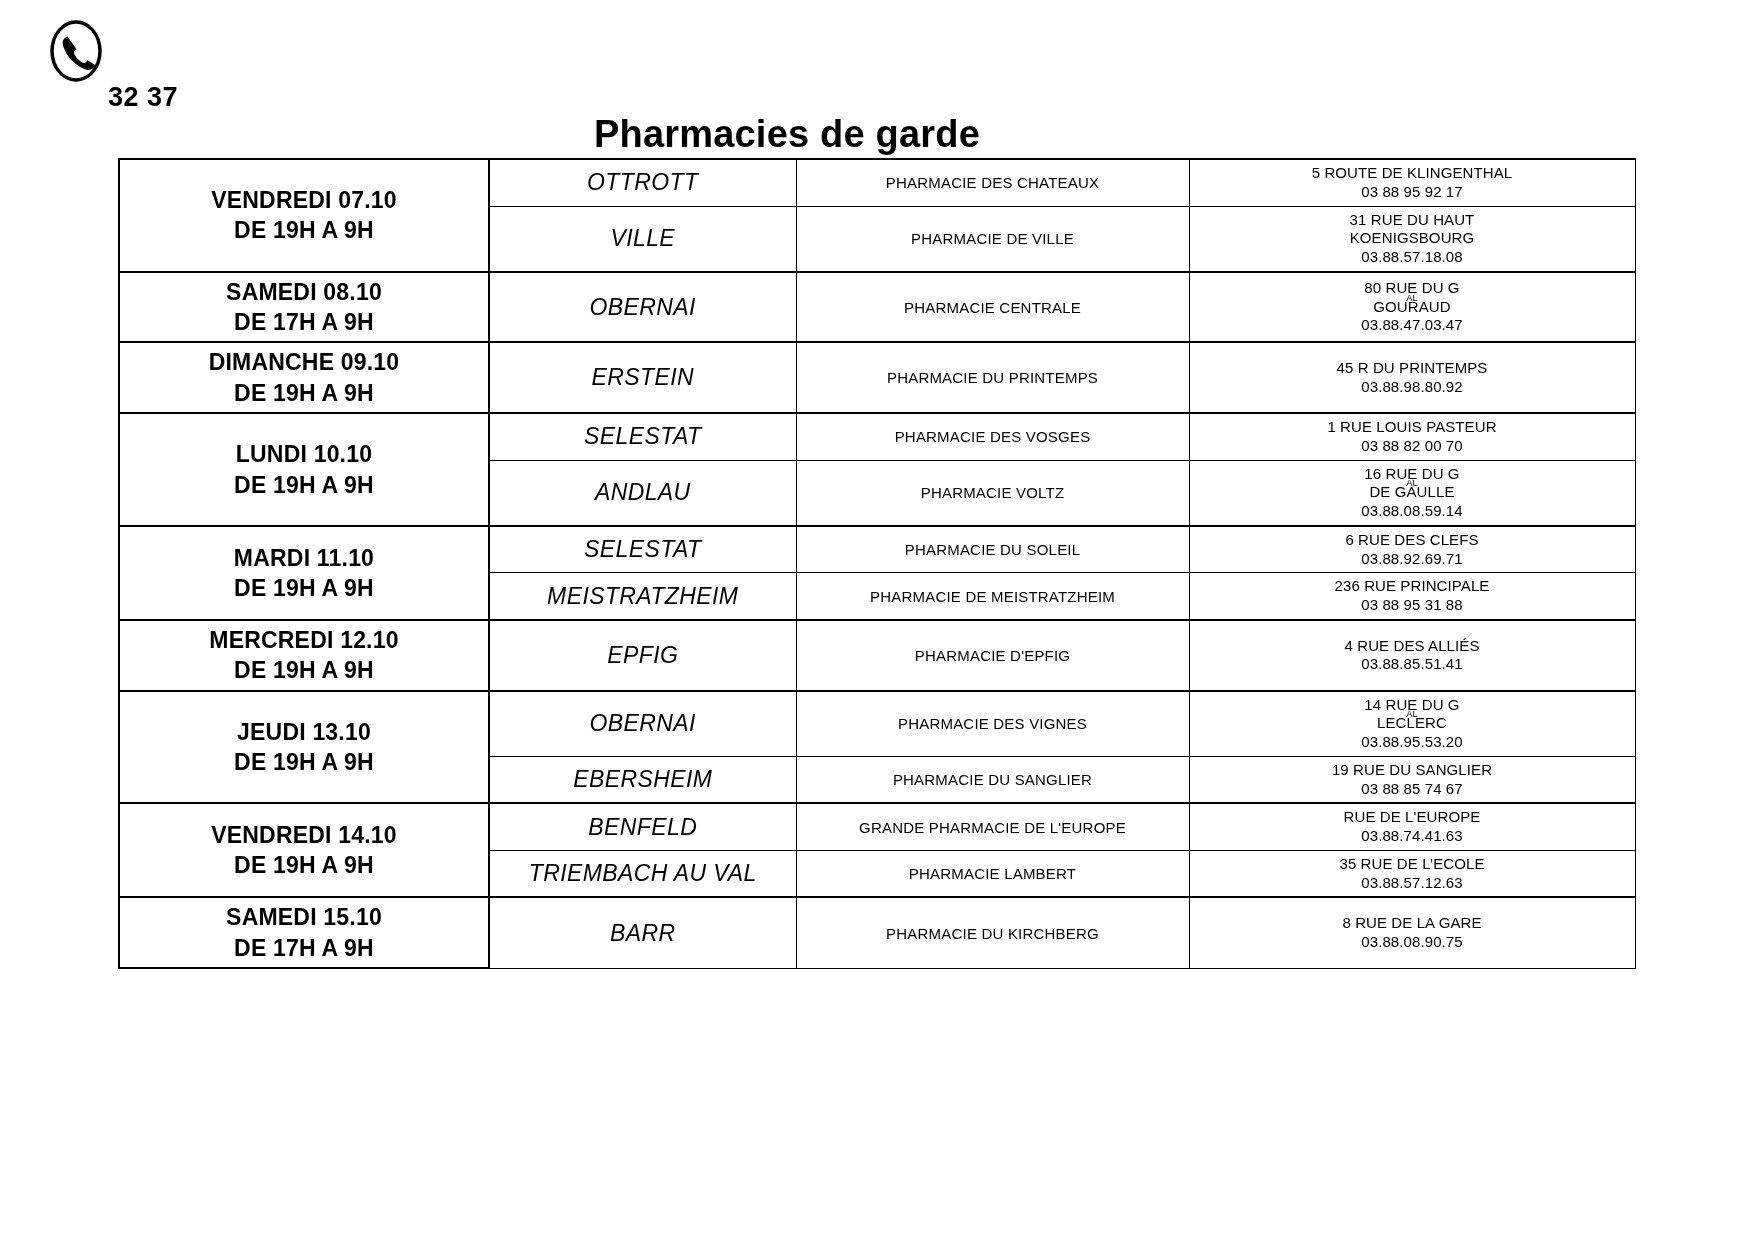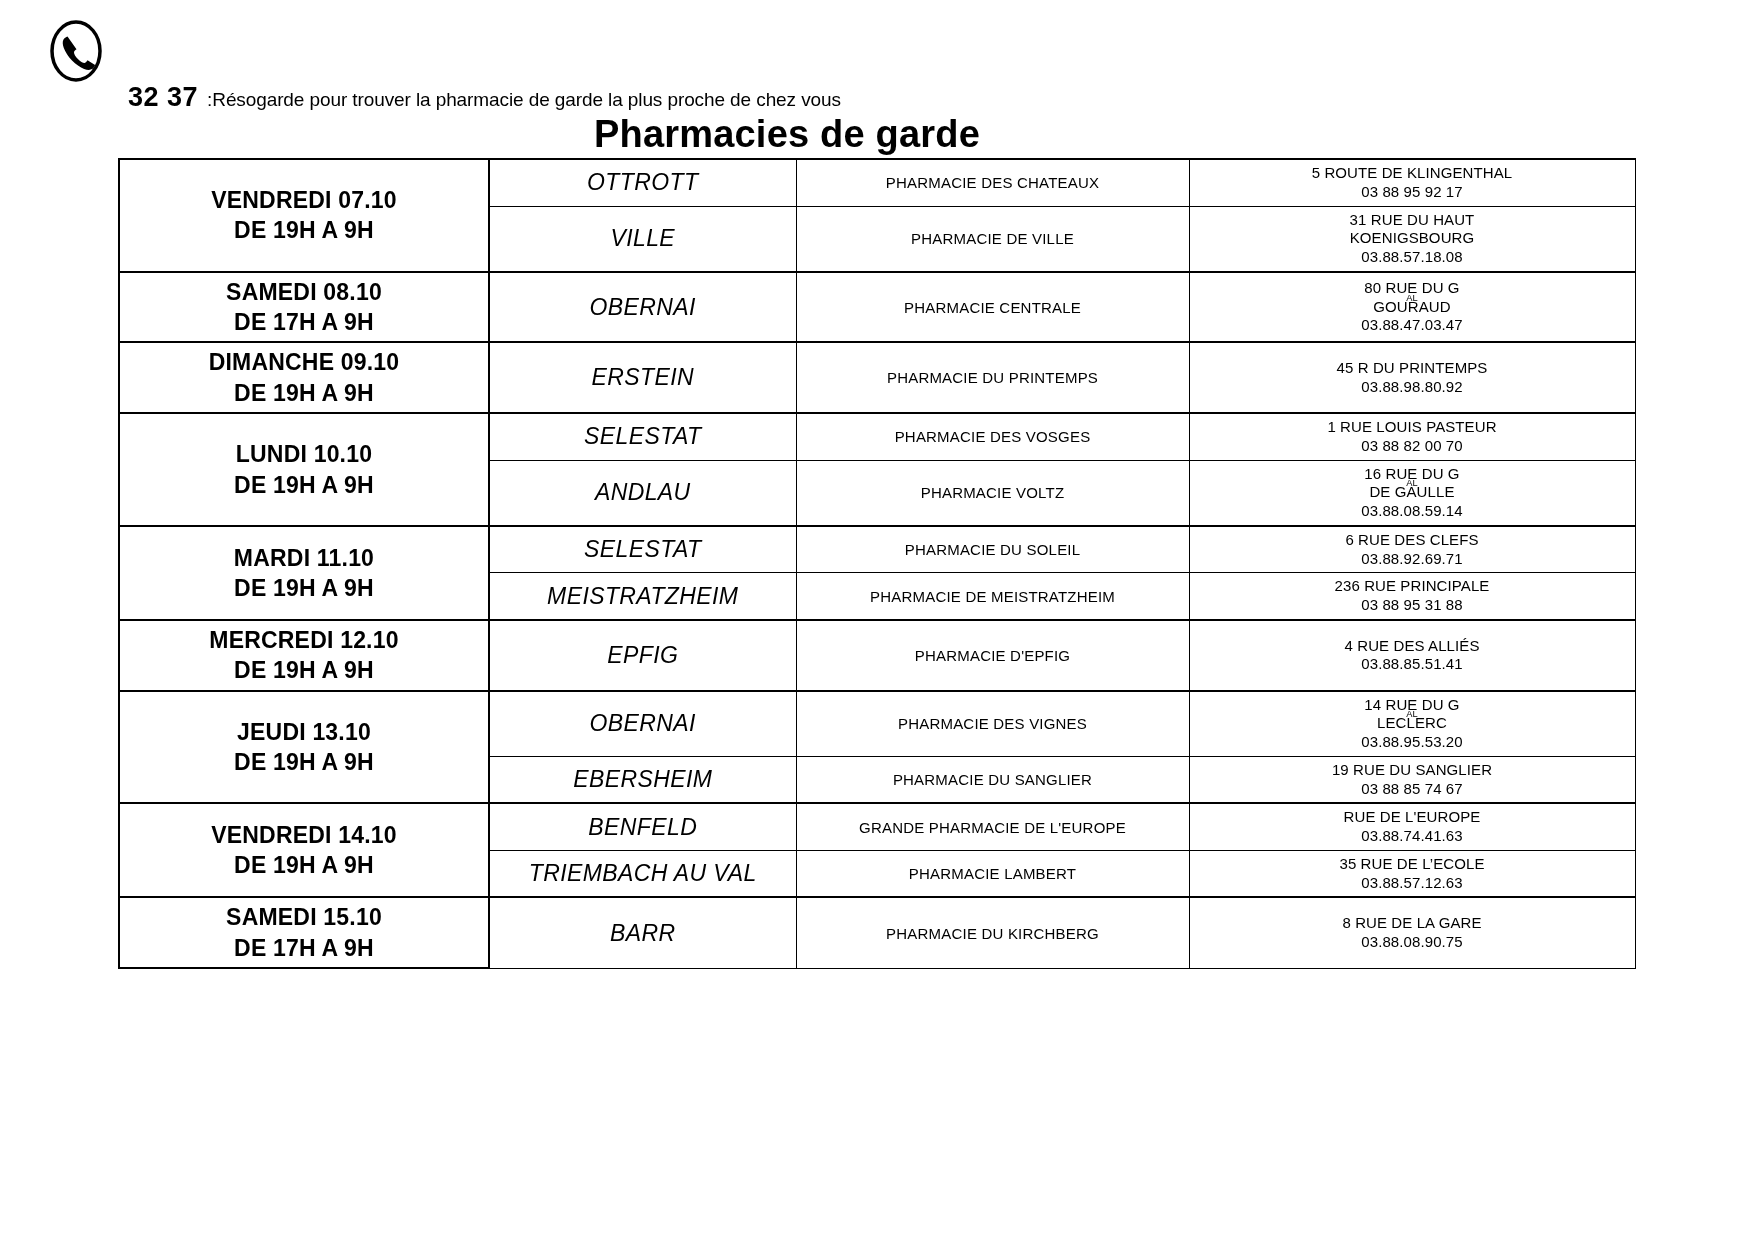--- a/index.html
+++ b/index.html
@@ -40,21 +40,20 @@
     top: 82px;
     white-space: nowrap;
     display: flex;
     align-items: baseline;
   }
   .phone-number {
     font-size: 27px;
     font-weight: bold;
     letter-spacing: 0.5px;
     font-family: "Liberation Sans", sans-serif;
-    margin-left: 20px;
   }
   .phone-caption {
     font-size: 19px;
     margin-left: 9px;
     letter-spacing: -0.1px;
     font-family: "Liberation Sans", sans-serif;
   }
 
   .doc-title {
     position: absolute;
@@ -148,21 +147,20 @@
                c-0.8 1.5 -2.0 2.6 -3.1 2.6
                c-1.6 0 -4.0 -1.4 -6.5 -3.9
                c-2.5 -2.5 -3.9 -5.0 -3.9 -6.6
                c0 -1.1 1.0 -2.3 2.5 -3.1
                z" fill="#000000"></path>
     </svg>
   </div>
 
   <div class="phone-line">
     <span class="phone-number">32 37</span>
-    <span class="phone-caption">:Résogarde pour trouver la pharmacie de garde la plus proche de chez vous</span>
   </div>
 </div>
 
 <div class="doc-title">
   <span class="t">Pharmacies de garde</span>
 </div>
 
 <div class="sheet">
   <table class="garde">
     <colgroup>

